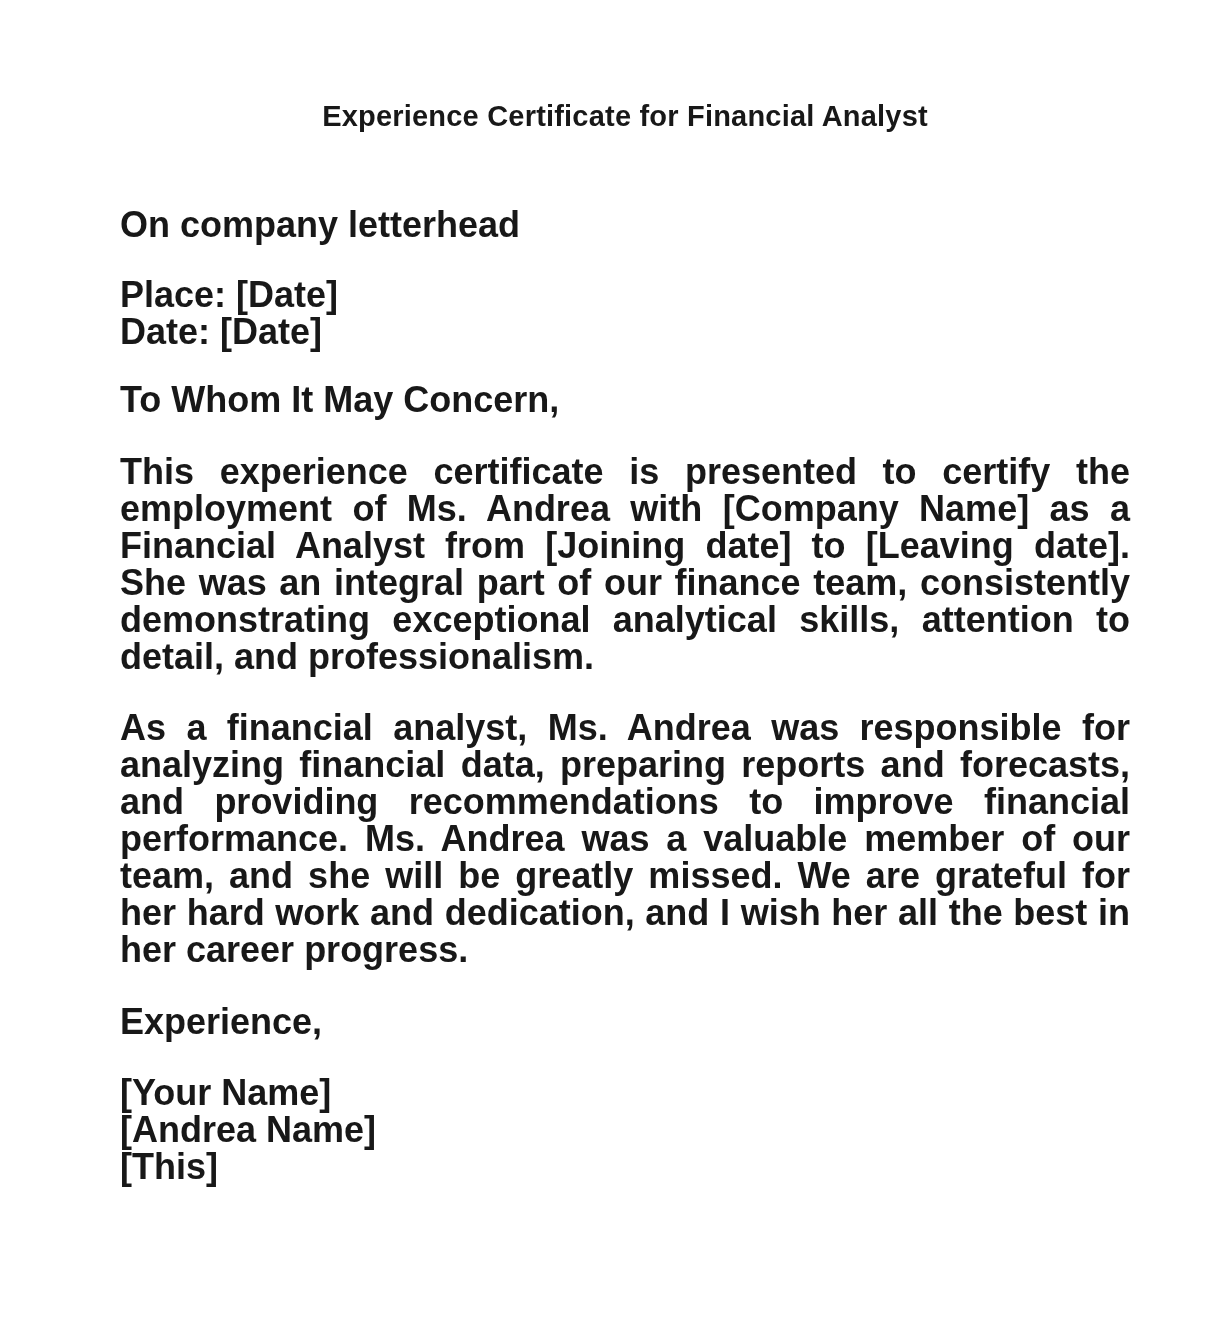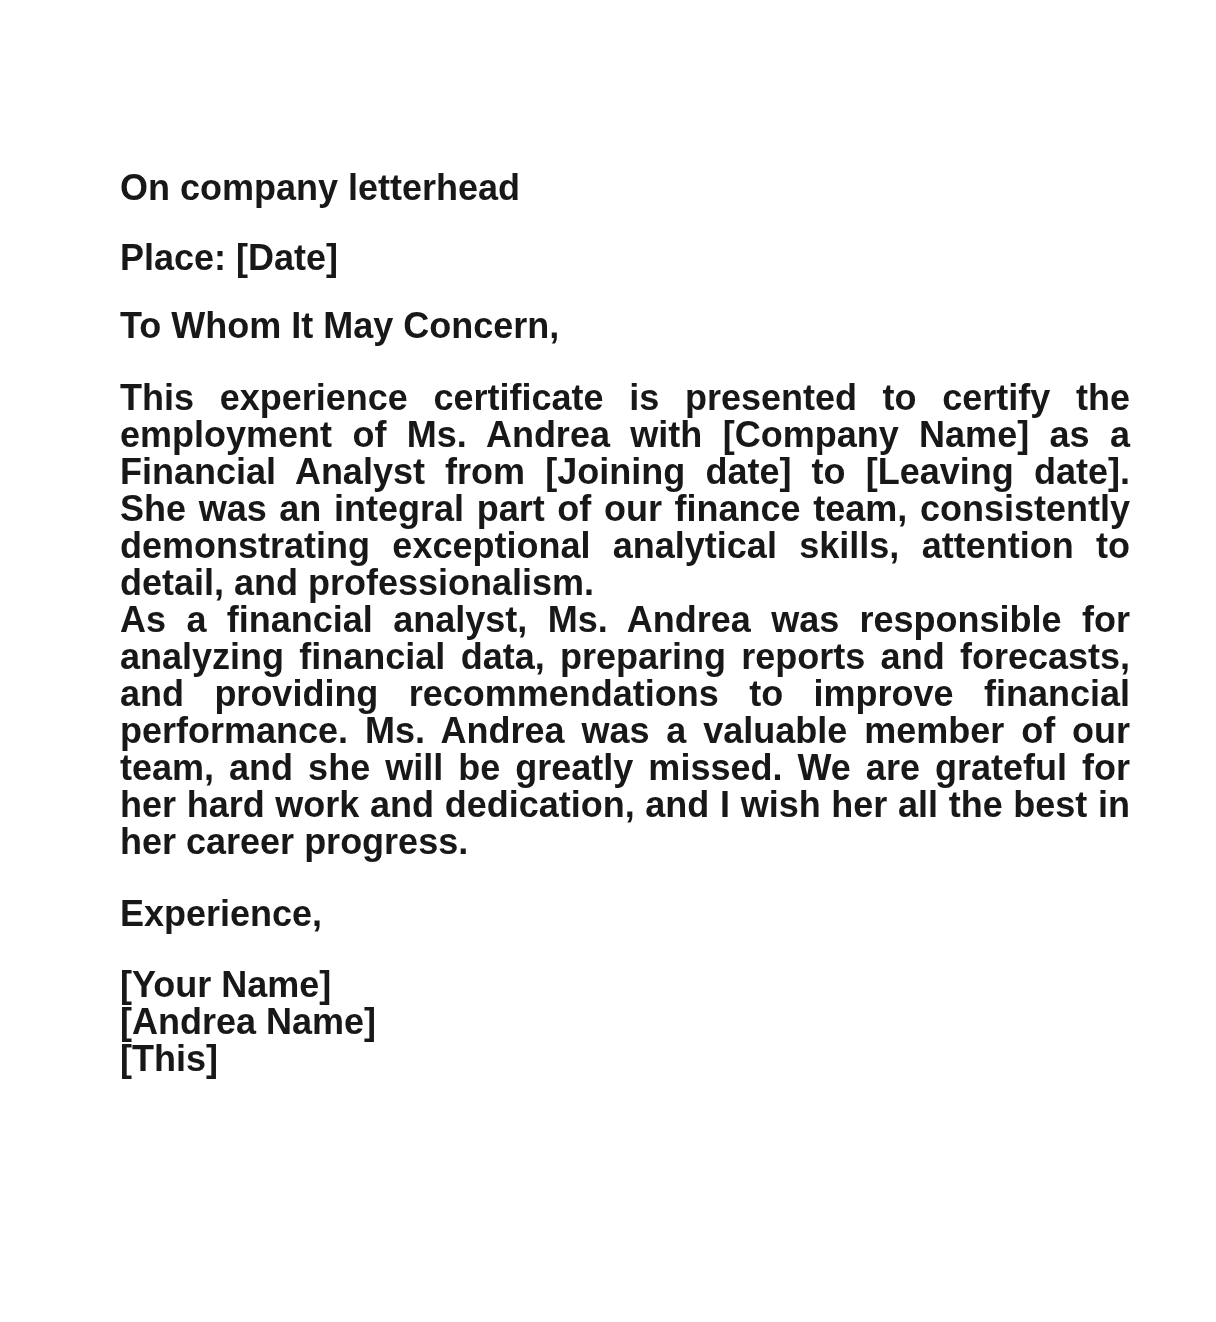--- a/index.html
+++ b/index.html
@@ -35,34 +35,36 @@
     line-height: 37px;
   }
   .letterhead   { margin-top: 71px; }
   .meta         { margin-top: 33px; }
   .salutation   { margin-top: 31px; }
   .para {
     text-align: justify;
     text-justify: inter-word;
   }
   .para-1       { margin-top: 35px; }
-  .para-2       { }
+  .para-2       { margin-top: 34px; }
   .closing      { margin-top: 35px; }
   .signature    { margin-top: 34px; }
 </style>
 </head>
 <body>
 
 <div class="page">
 
+  <h1 class="title">Experience Certificate for Financial Analyst</h1>
 
   <p class="line letterhead">On company letterhead</p>
 
   <div class="meta">
     <p class="line">Place: [Date]</p>
+    <p class="line">Date: [Date]</p>
   </div>
 
   <p class="line salutation">To Whom It May Concern,</p>
 
   <p class="para para-1">This experience certificate is presented to certify the employment of Ms. Andrea with [Company Name] as a Financial Analyst from [Joining date] to [Leaving date]. She was an integral part of our finance team, consistently demonstrating exceptional analytical skills, attention to detail, and professionalism.</p>
 
   <p class="para para-2">As a financial analyst, Ms. Andrea was responsible for analyzing financial data, preparing reports and forecasts, and providing recommendations to improve financial performance. Ms. Andrea was a valuable member of our team, and she will be greatly missed. We are grateful for her hard work and dedication, and I wish her all the best in her career progress.</p>
 
   <p class="line closing">Experience,</p>
 

